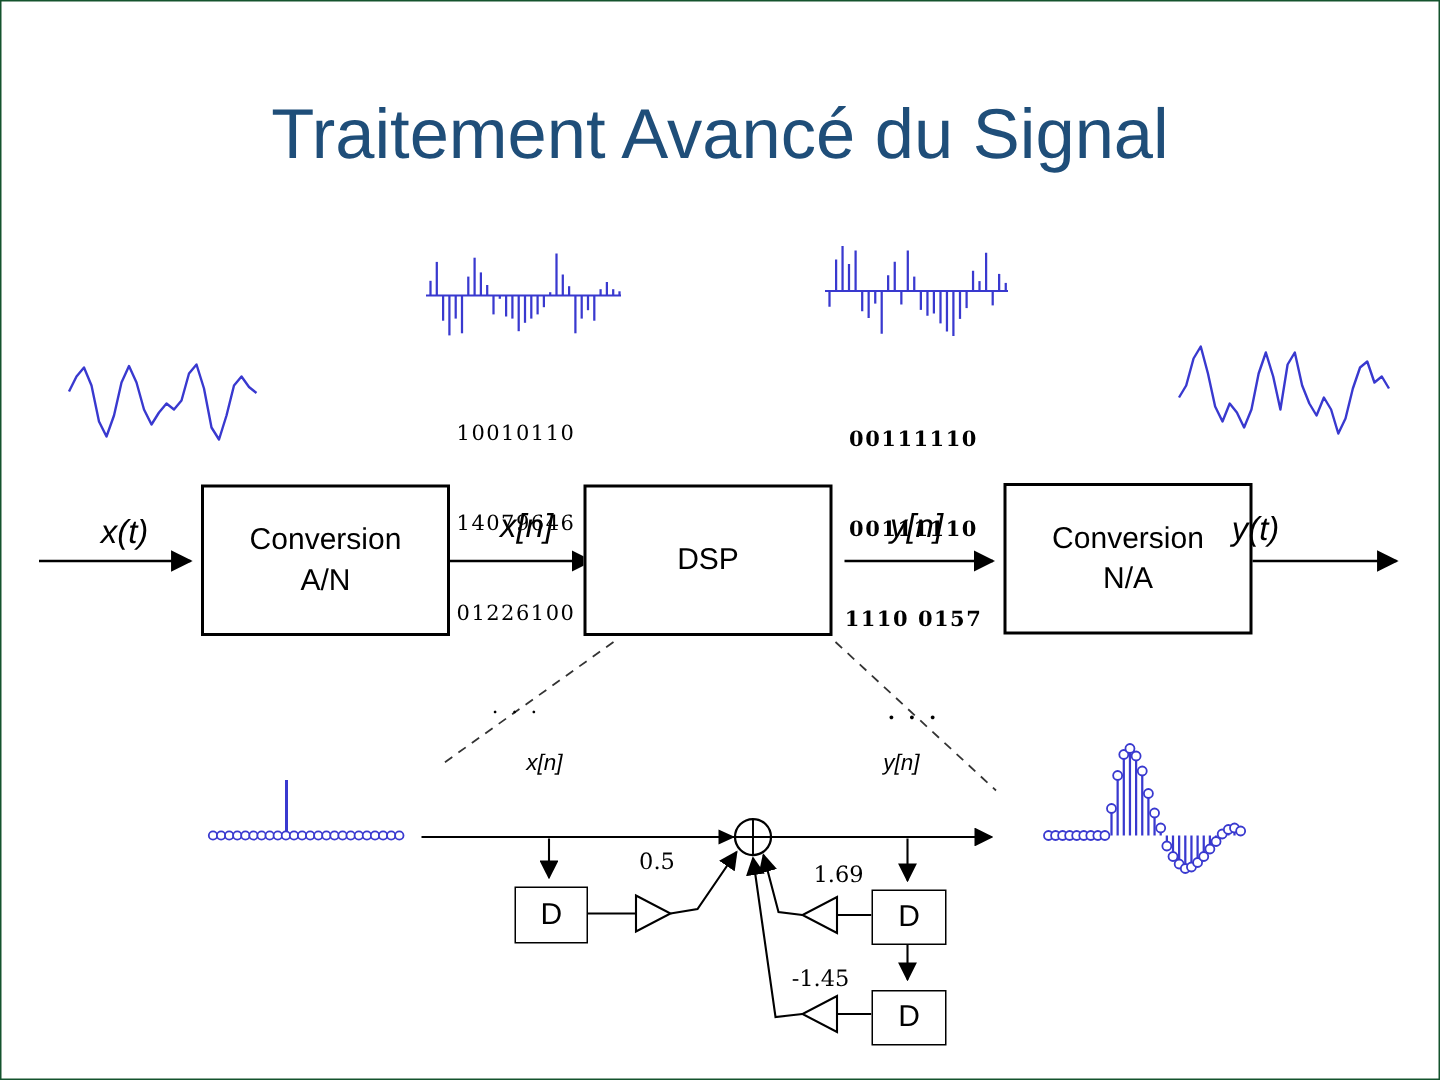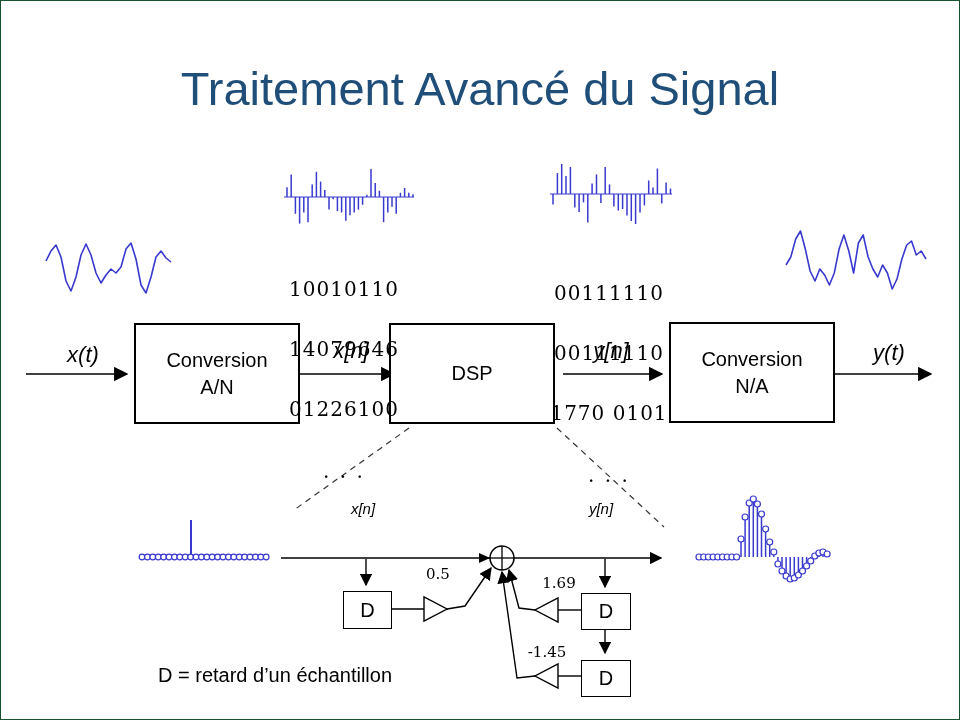--- a/index.html
+++ b/index.html
@@ -18,21 +18,21 @@
     display:flex;flex-direction:column;align-items:center;justify-content:center;
     font-size:20px;line-height:27px;text-align:center;
   }
   .dbox{
     position:absolute;border:1.5px solid #000;background:#fff;
     display:flex;align-items:center;justify-content:center;font-size:20px;
   }
   .lbl{position:absolute;font-style:italic;font-size:22px;text-align:center;}
   .lbl-sm{position:absolute;font-style:italic;font-size:15px;text-align:center;}
   .bin{
-    position:absolute;font-family:"DejaVu Serif",serif;font-size:20px;
+    position:absolute;font-family:"DejaVu Serif",serif;font-size:14px;
     letter-spacing:1px;line-height:20px;text-align:center;white-space:pre;
   }
   .bin .ellipsis{margin-top:2px;letter-spacing:2px;}
   .gain{position:absolute;font-family:"DejaVu Serif",serif;font-size:15px;text-align:center;}
   .legend{position:absolute;font-size:20px;}
 </style>
 </head>
 <body>
 
 <div class="slide">
@@ -240,46 +240,45 @@
     <span>DSP</span>
   </div>
   <div class="box" style="left:668px;top:321px;width:162px;height:97px;">
     <span>Conversion</span>
     <span>N/A</span>
   </div>
 
   <div class="lbl" style="left:50px;top:341px;width:64px;">x(t)</div>
   <div class="lbl" style="left:320px;top:337px;width:60px;">x[n]</div>
   <div class="lbl" style="left:580px;top:337px;width:60px;">y[n]</div>
-  <div class="lbl" style="left:856px;top:339px;width:64px;">y(t)</div>
+  <div class="lbl" style="left:804px;top:339px;width:64px;">y(t)</div>
 
   <div class="bin" style="left:281px;top:238px;width:124px;">
     <div>10010110</div>
     <div>14079646</div>
     <div>01226100</div>
     <div class="ellipsis">. . .</div>
   </div>
-  <div class="bin" style="left:546px;top:242px;width:124px;">
+  <div class="bin" style="left:546px;top:242px;width:124px;font-weight:bold;">
     <div>00111110</div>
     <div>00111110</div>
-    <div>1770 0101</div>
+    <div>1110 0157</div>
     <div class="ellipsis">. . .</div>
   </div>
 
   <div class="lbl-sm" style="left:338px;top:499px;width:48px;">x[n]</div>
   <div class="lbl-sm" style="left:576px;top:499px;width:48px;">y[n]</div>
 
   <div class="dbox" style="left:342px;top:590px;width:47px;height:36px;">
     <span>D</span>
   </div>
   <div class="dbox" style="left:580px;top:592px;width:48px;height:35px;">
     <span>D</span>
   </div>
   <div class="dbox" style="left:580px;top:659px;width:48px;height:35px;">
     <span>D</span>
   </div>
 
   <div class="gain" style="left:415px;top:564px;width:44px;">0.5</div>
   <div class="gain" style="left:536px;top:573px;width:44px;">1.69</div>
   <div class="gain" style="left:521px;top:642px;width:50px;">-1.45</div>
 
-  <div class="legend" style="left:157px;top:663px;">D = retard d’un échantillon</div>
 </div>
 
 </body></html>

